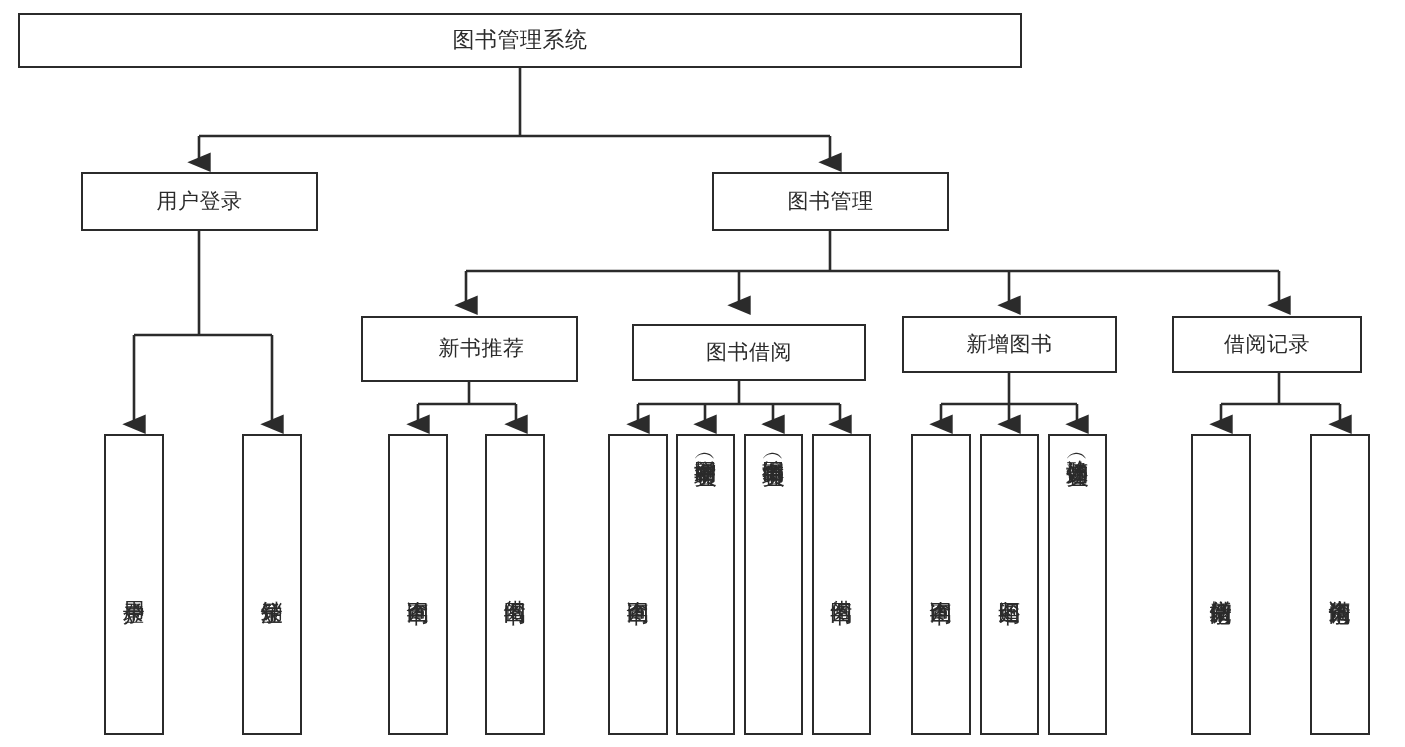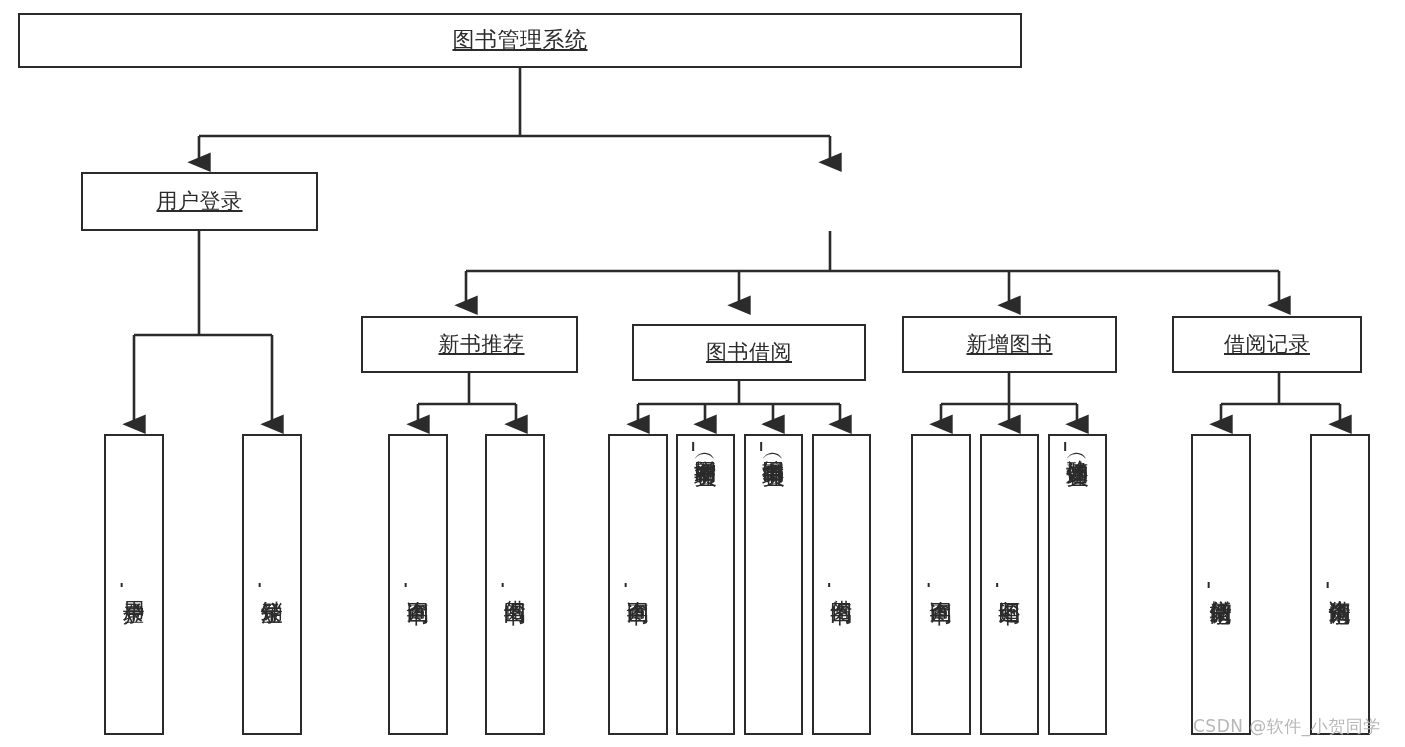--- a/index.html
+++ b/index.html
@@ -34,21 +34,20 @@
     display: flex;
     align-items: center;
     justify-content: center;
     color: #2b2b2b;
   }
   .node .label {
     display: block;
     text-align: center;
     line-height: 1.22;
     white-space: pre;
-    text-decoration: underline;
   }
   .node.horiz .label {
     font-size: 21px;
     letter-spacing: 0.5px;
   }
   .node.root .label {
     font-size: 22px;
     letter-spacing: 0.5px;
   }
   .node.vert {
@@ -133,22 +132,25 @@
   </svg>
 
   <div class="node root horiz" style="left:18px; top:13px; width:1004px; height:55px;">
     <span class="label">图书管理系统</span>
   </div>
 
   <div class="node horiz" style="left:81px; top:172px; width:237px; height:59px;">
     <span class="label">用户登录</span>
   </div>
 
-
-  <div class="node horiz" style="left:361px; top:316px; width:217px; height:57px;padding-left:24px;">
+  <div class="node horiz" style="left:712px; top:172px; width:237px; height:59px;">
+    <span class="label">图书管理</span>
+  </div>
+
+  <div class="node horiz" style="left:361px; top:316px; width:217px; height:66px;padding-left:24px;">
     <span class="label">新书推荐</span>
   </div>
 
   <div class="node horiz" style="left:632px; top:324px; width:234px; height:57px;">
     <span class="label">图书借阅</span>
   </div>
 
   <div class="node horiz" style="left:902px; top:316px; width:215px; height:57px;">
     <span class="label">新增图书</span>
   </div>
@@ -202,15 +204,14 @@
   </div>
 
   <div class="node vert midtext" style="left:1191px; top:434px; width:60px; height:301px;">
     <span class="label">新增借阅记录</span>
   </div>
 
   <div class="node vert midtext" style="left:1310px; top:434px; width:60px; height:301px;">
     <span class="label">查询借阅记录</span>
   </div>
 
-  <div class="watermark" style="left:1193px; top:715px;">CSDN @软件_小贺同学</div>
 
 </div>
 
 </body></html>

